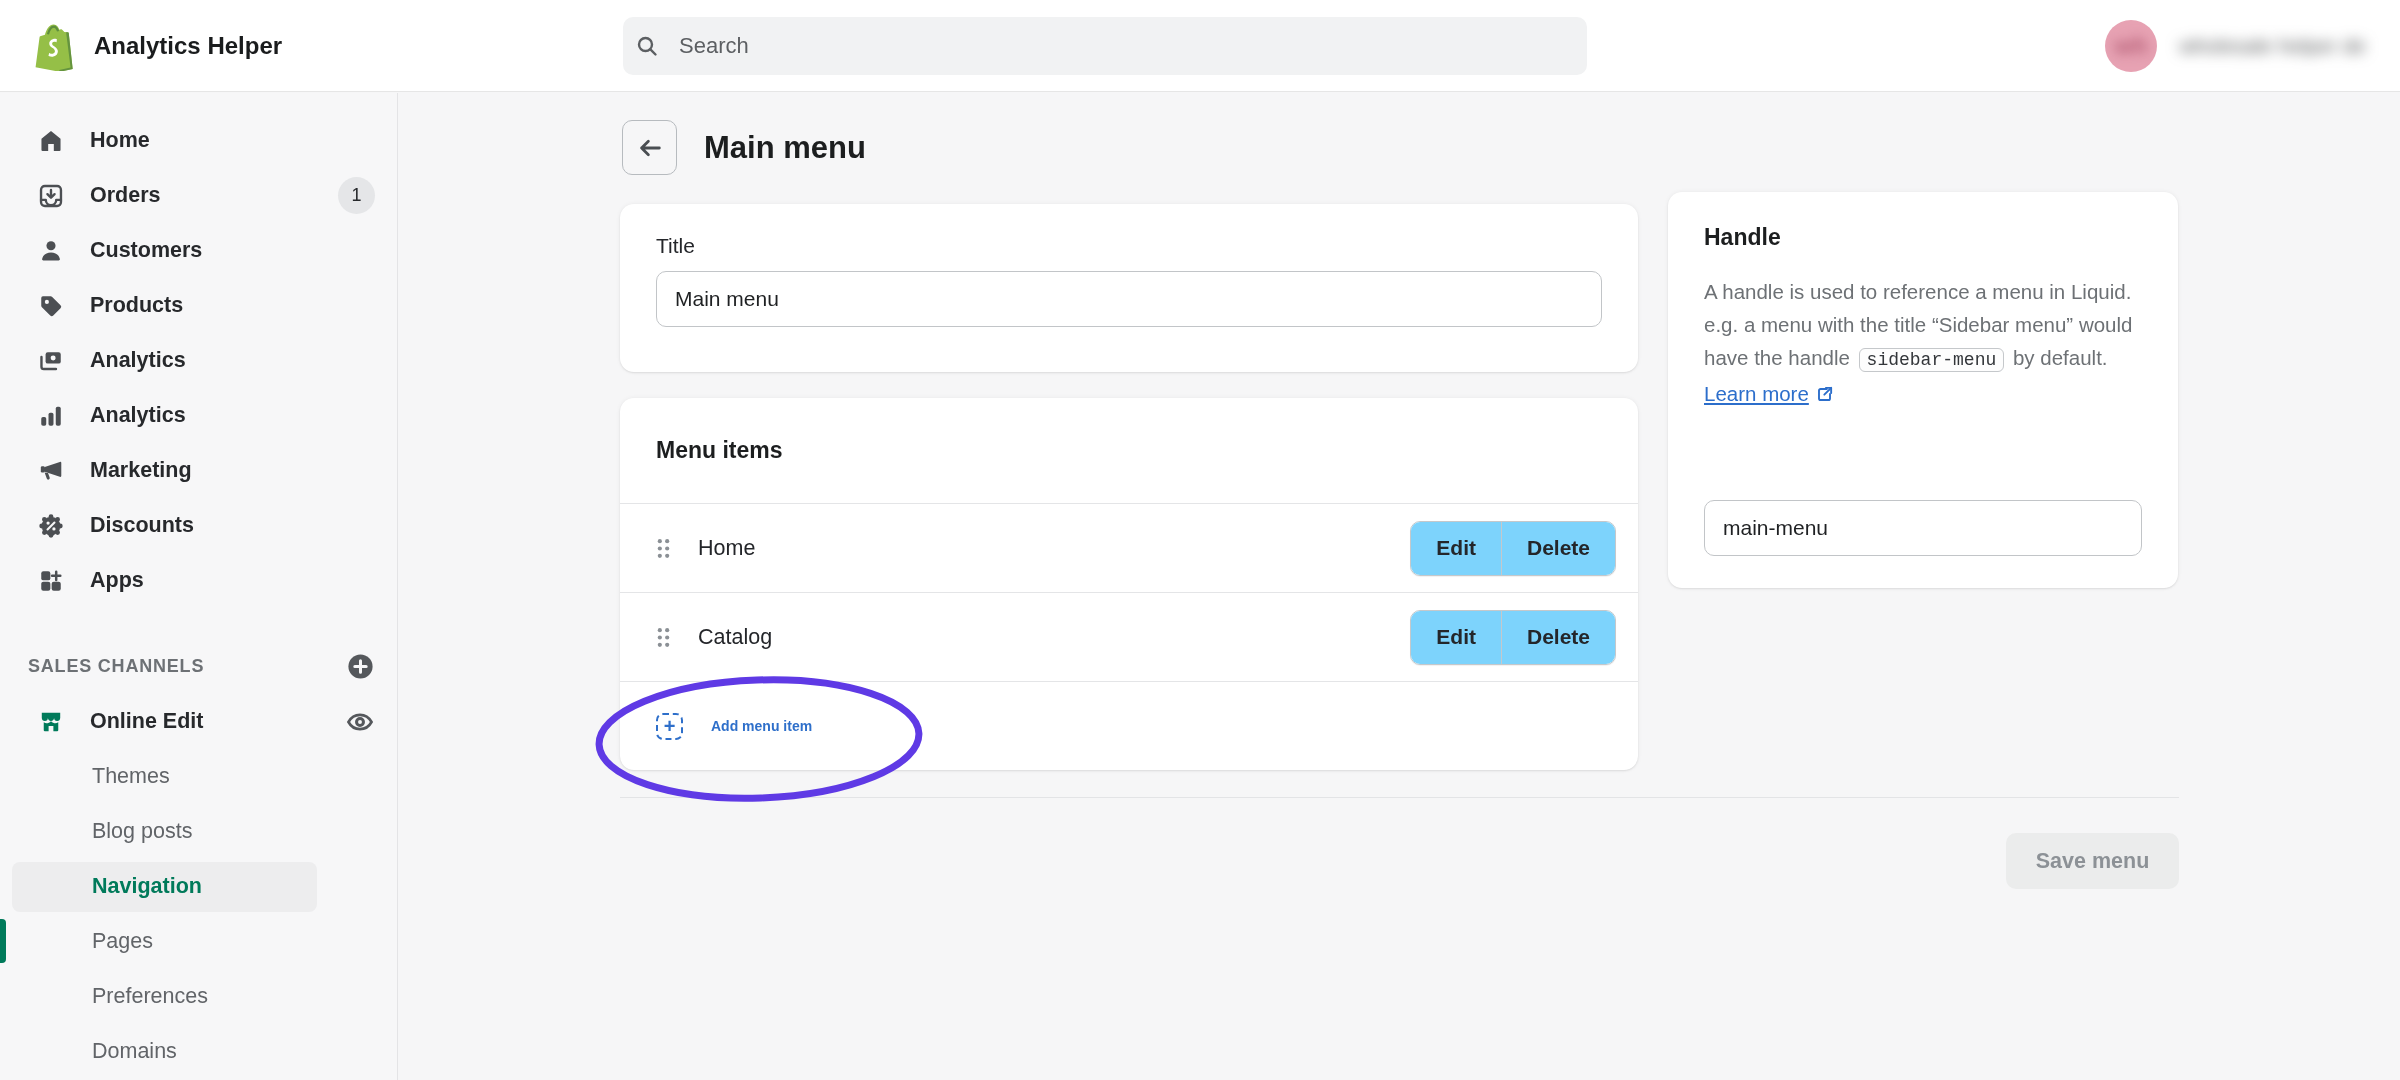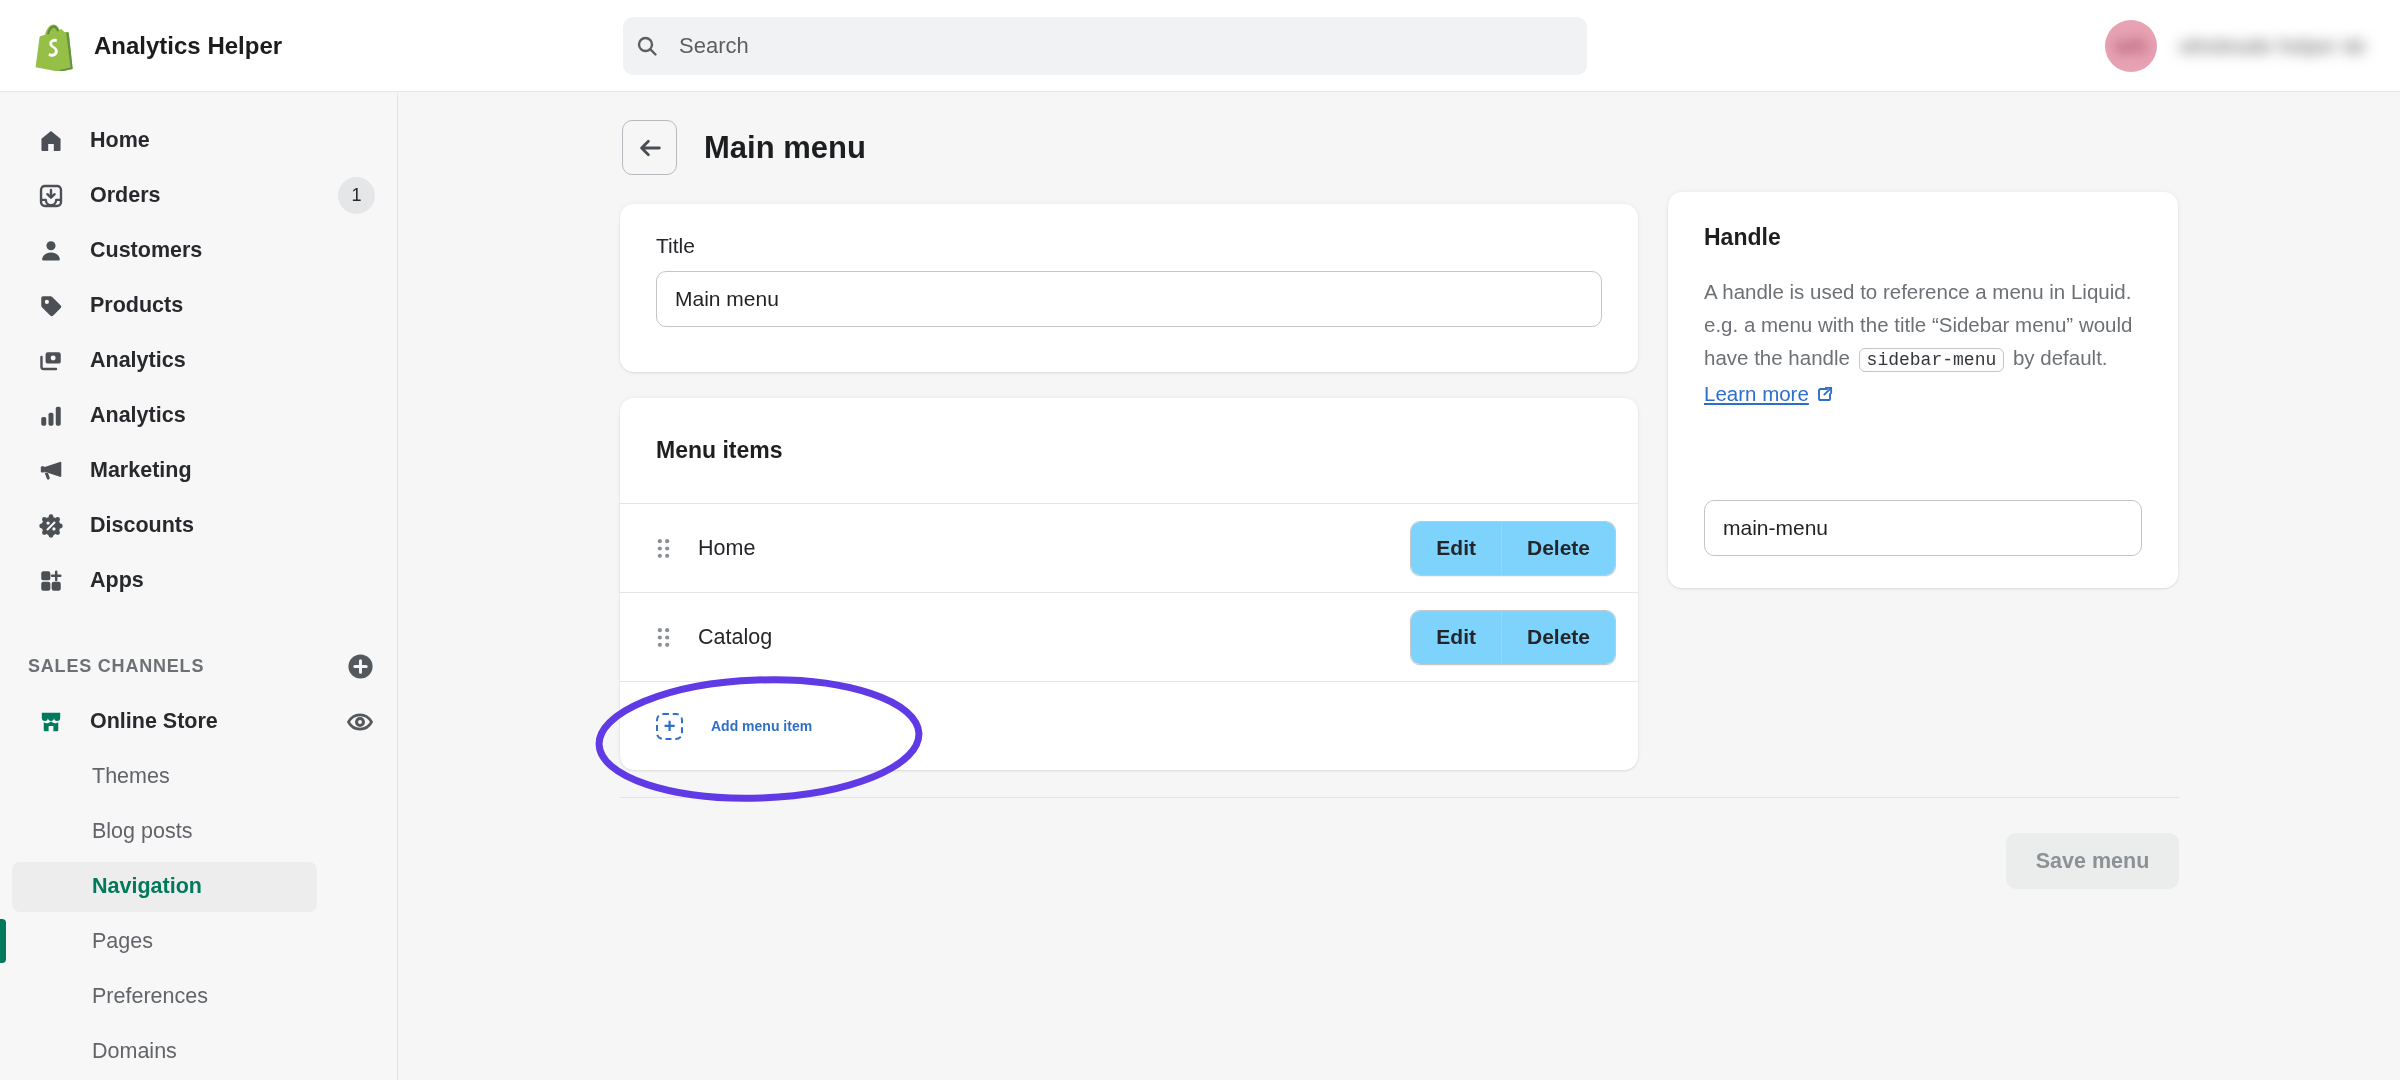--- a/index.html
+++ b/index.html
@@ -281,21 +281,21 @@
     </span>
   </div>
 
   <div class="nav-item online-store">
     <span class="nicon">
       <svg width="26" height="26" viewBox="0 0 24 24" fill="currentColor">
         <path d="M3.5 3.5h17v4.9a2.84 2.84 0 0 1-5.67 0 2.84 2.84 0 0 1-5.66 0 2.84 2.84 0 0 1-5.67 0Z"></path>
         <path d="M5.3 12.2v7.3a1 1 0 0 0 1 1h3.5v-4.7h4.4v4.7h3.5a1 1 0 0 0 1-1v-7.3a4.9 4.9 0 0 1-6.7-.9 4.9 4.9 0 0 1-6.7.9Z"></path>
       </svg>
     </span>
-    <span>Online Store</span>
+    <span>Online Edit</span>
     <span class="right-icon">
       <svg width="30" height="30" viewBox="0 0 26 24" fill="none" stroke="#55585c" stroke-width="2.3">
         <path d="M3 12c2.2-4 6-6.2 10-6.2S20.8 8 23 12c-2.2 4-6 6.2-10 6.2S5.2 16 3 12Z"></path>
         <circle cx="13" cy="12" r="3" stroke-width="2.6"></circle>
       </svg>
     </span>
   </div>
 
   <div class="sub-item">
     <span>Themes</span>

